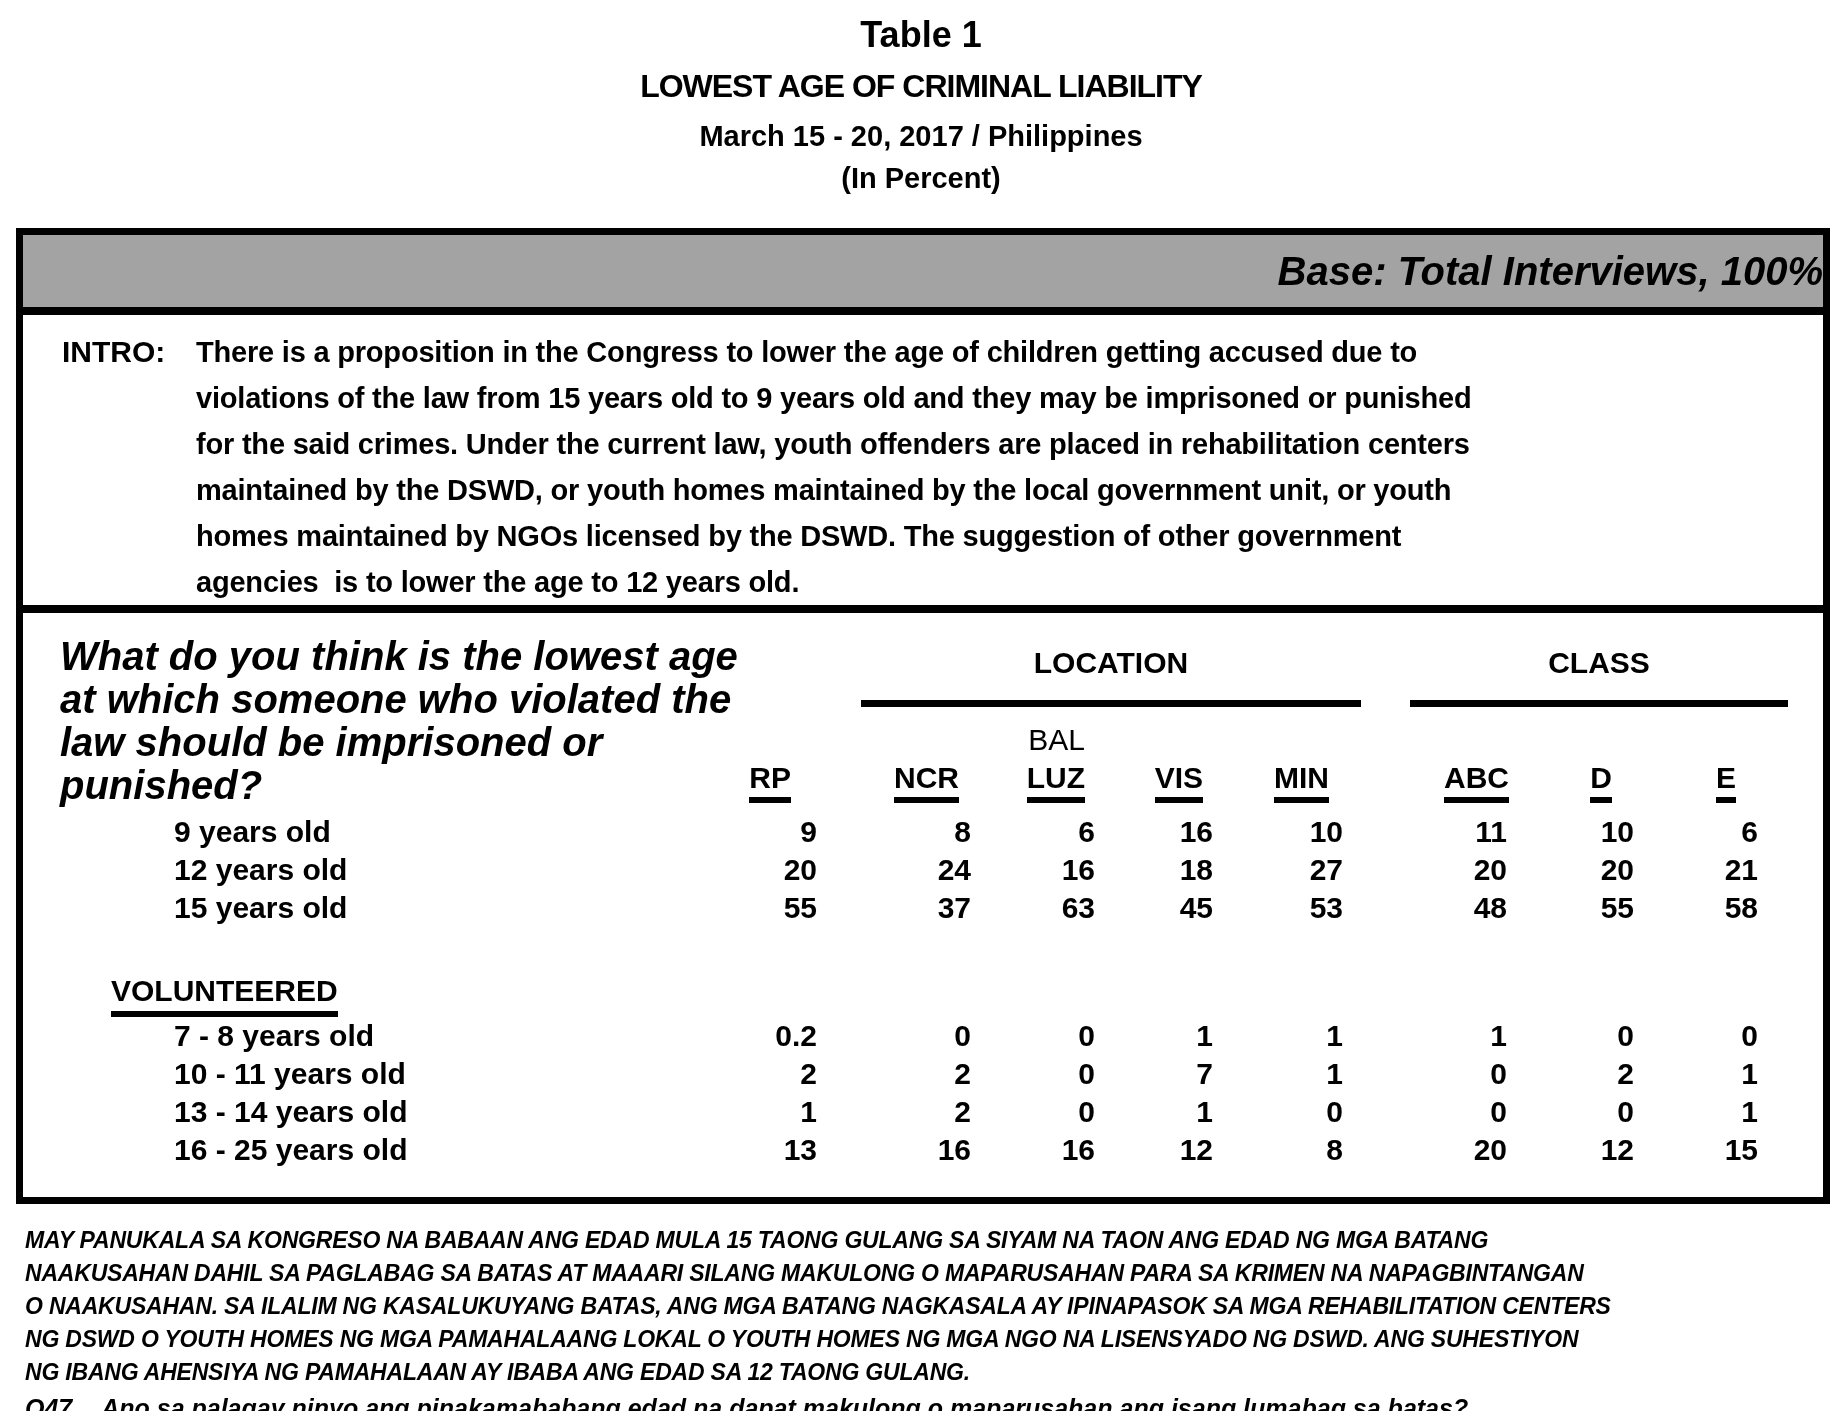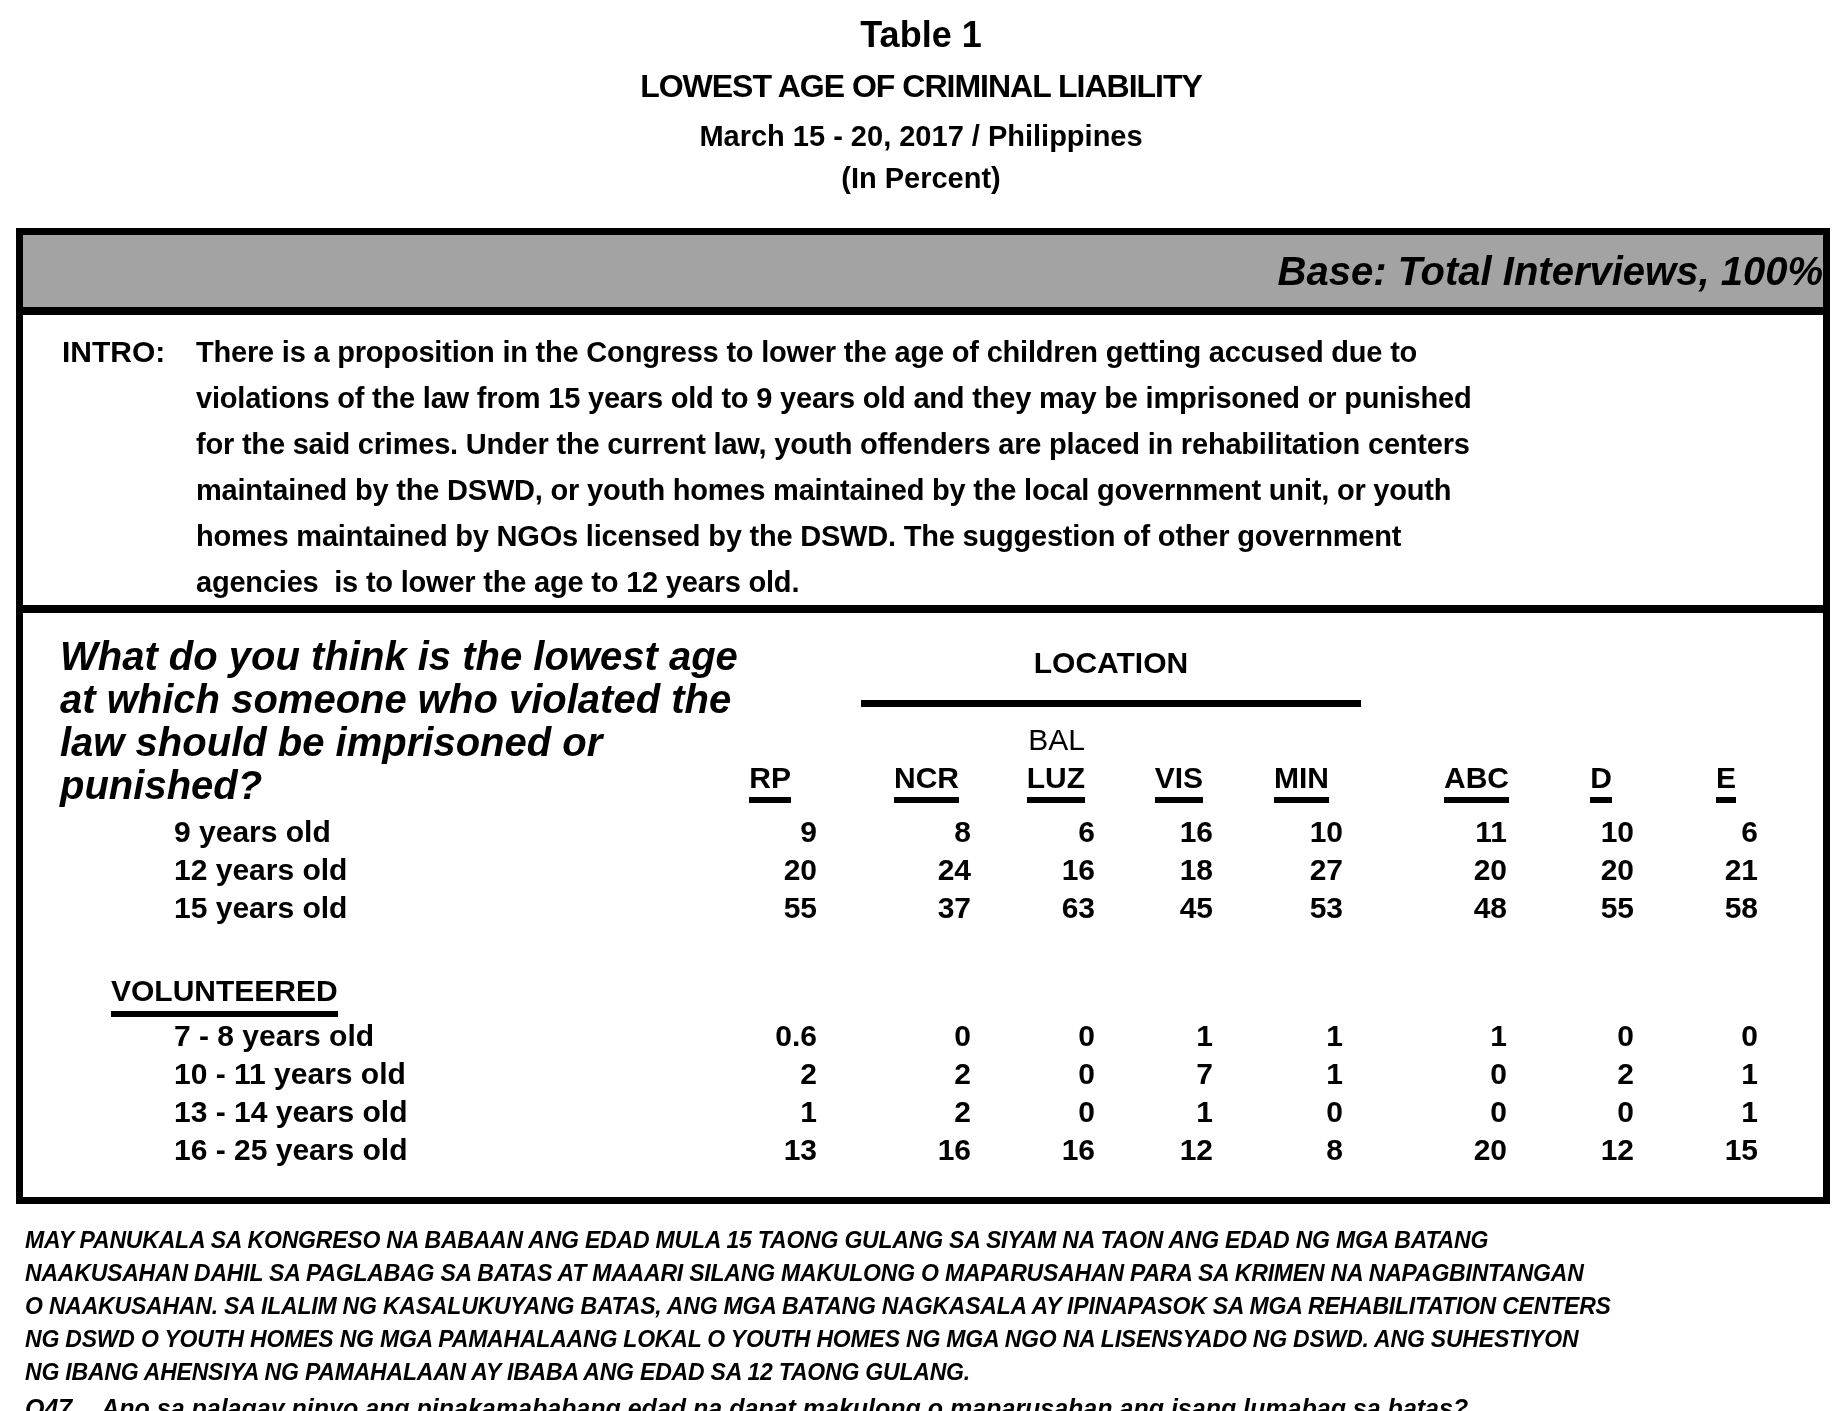--- a/index.html
+++ b/index.html
@@ -159,20 +159,21 @@
 
     <div class="qsection">
       <div class="qtable">
 
         <div class="question pre">What do you think is the lowest age
 at which someone who violated the
 law should be imprisoned or
 punished?</div>
 
         <div class="grp grp-loc">LOCATION</div>
+        <div class="grp grp-class">CLASS</div>
 
         <div class="bal">BAL</div>
 
         <div class="hcell h-rp" style="grid-area:3/2"><span class="hul">RP</span></div>
         <div class="hcell h-ncr" style="grid-area:3/3"><span class="hul">NCR</span></div>
         <div class="hcell h-luz" style="grid-area:3/4"><span class="hul">LUZ</span></div>
         <div class="hcell h-vis" style="grid-area:3/5"><span class="hul">VIS</span></div>
         <div class="hcell h-min" style="grid-area:3/6"><span class="hul">MIN</span></div>
         <div class="hcell h-abc" style="grid-area:3/8"><span class="hul">ABC</span></div>
         <div class="hcell h-d" style="grid-area:3/9"><span class="hul">D</span></div>
@@ -204,21 +205,21 @@
         <div class="num" style="grid-area:7/4">63</div>
         <div class="num" style="grid-area:7/5">45</div>
         <div class="num" style="grid-area:7/6">53</div>
         <div class="num" style="grid-area:7/8">48</div>
         <div class="num" style="grid-area:7/9">55</div>
         <div class="num" style="grid-area:7/10">58</div>
 
         <div class="vol"><span class="hul">VOLUNTEERED</span></div>
 
         <div class="rlabel" style="grid-area:10/1">7 - 8 years old</div>
-        <div class="num" style="grid-area:10/2">0.6</div>
+        <div class="num" style="grid-area:10/2">0.2</div>
         <div class="num" style="grid-area:10/3">0</div>
         <div class="num" style="grid-area:10/4">0</div>
         <div class="num" style="grid-area:10/5">1</div>
         <div class="num" style="grid-area:10/6">1</div>
         <div class="num" style="grid-area:10/8">1</div>
         <div class="num" style="grid-area:10/9">0</div>
         <div class="num" style="grid-area:10/10">0</div>
 
         <div class="rlabel" style="grid-area:11/1">10 - 11 years old</div>
         <div class="num" style="grid-area:11/2">2</div>

